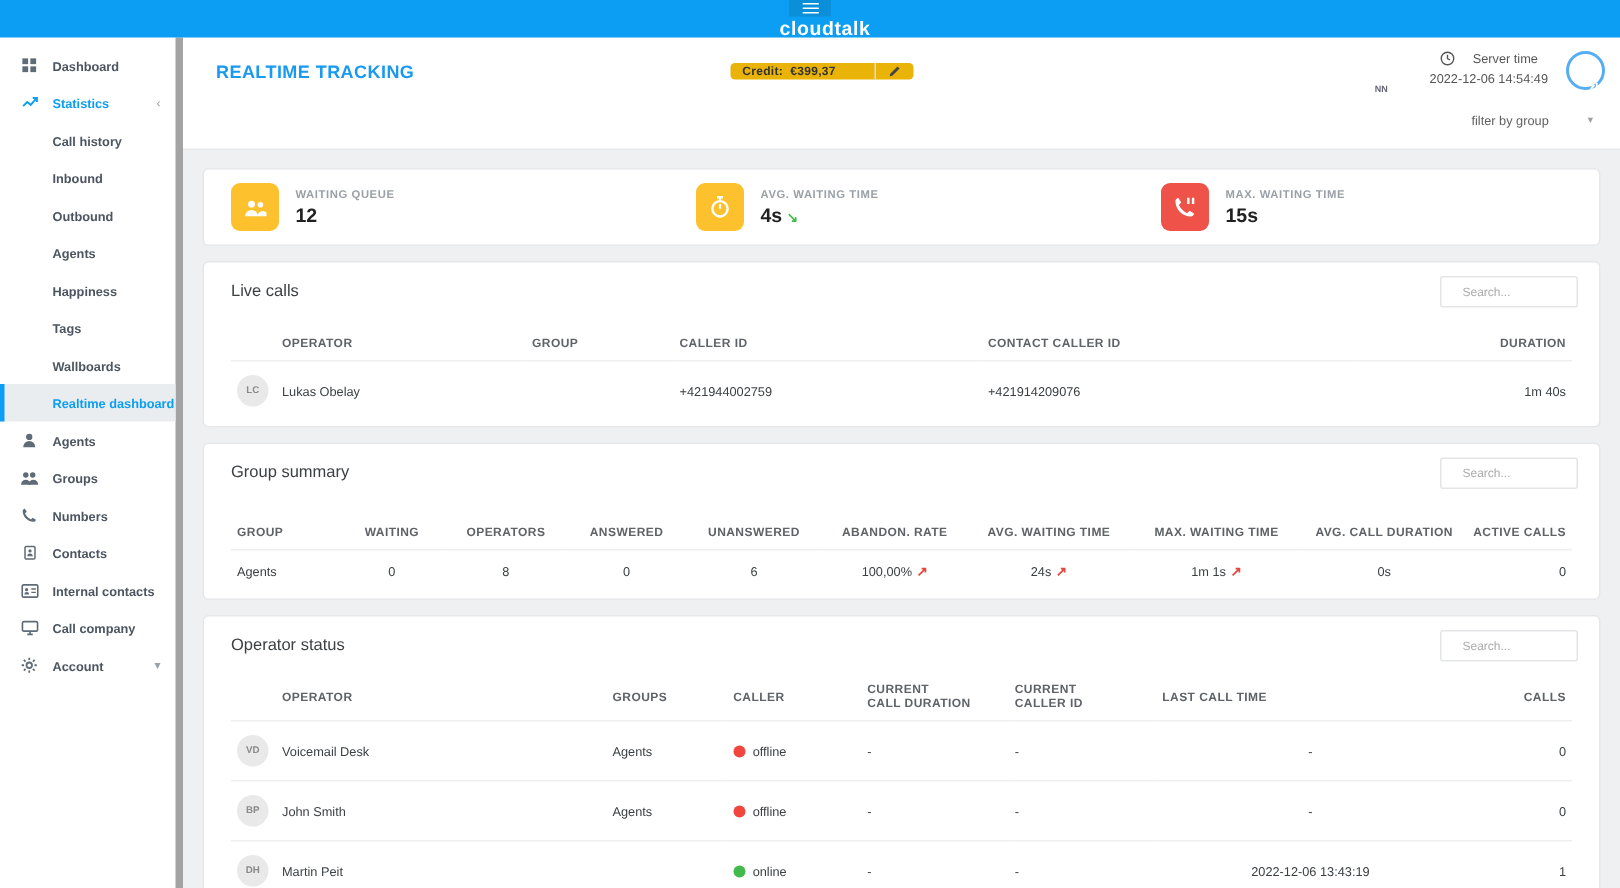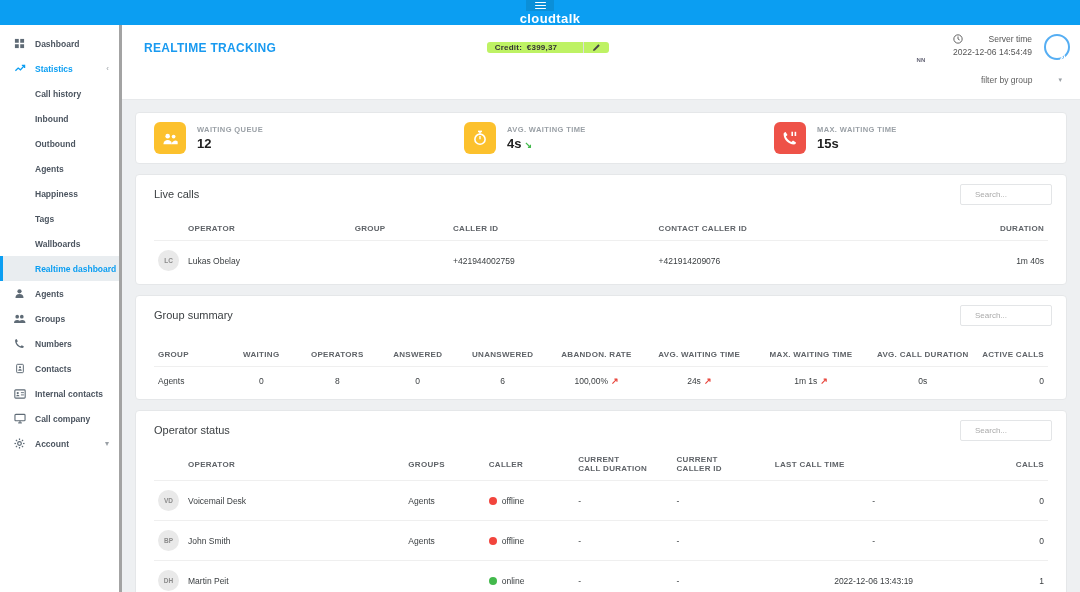--- a/index.html
+++ b/index.html
@@ -10,55 +10,55 @@
   .topbar { position:absolute; top:0; left:0; width:1080px; height:25px;
     background:#0b9ef2; display:flex; align-items:center; z-index:30;flex-direction:column; }
   .menu-sq { width:28px; height:25px; background:#0b8fd8; display:flex;
     align-items:center; justify-content:center; cursor:pointer; }
   .burger { width:11px; }
   .burger span { display:block; height:1.5px; background:#fff; margin:1.6px 0; border-radius:1px; }
   .logo { color:#fff; font-weight:bold; font-size:13px; letter-spacing:.4px;
     margin-left:20px; width:88px; text-align:center; }
   .company { display:flex; align-items:center; gap:5px; color:#fff;
     font-size:14px; font-weight:bold; margin-left:12px; cursor:pointer; }
-  .credit-pill { background:#bef264; border-radius:3px; height:17px; margin-left:16px;
+  .credit-pill { background:#eab308; border-radius:3px; height:17px; margin-left:16px;
     display:flex; align-items:center; padding:0 8px; gap:8px; cursor:pointer; }
   .credit-pill .ctext { font-size:8px; font-weight:bold; color:#333; letter-spacing:.2px; }
   .credit-pill .sep { width:1px; height:11px; background:#ddd; margin-left:18px; }
   .topbar-right { margin-left:auto; display:flex; align-items:center; gap:10px; padding-right:10px; }
   .add-btn { color:#fff; font-size:8px; font-weight:bold; letter-spacing:.3px; cursor:pointer; margin-right:24px; }
   .caret { font-size:7px; color:inherit; }
   .avatar-sm { width:15px; height:15px; border-radius:50%; background:#fff; color:#667;
     font-size:6px; font-weight:bold; display:flex; align-items:center; justify-content:center; }
   .user-email { color:#fff; font-size:8.5px; cursor:pointer; }
   .power { margin-left:14px; cursor:pointer; display:flex; }
 
   
   .sidebar { position:absolute; top:25px; left:0; width:122px; height:567px;
-    background:#fff; border-right:3px solid #a3a3a3; padding-top:6px; z-index:20; }
+    background:#fff; border-right:5px solid #a3a3a3; padding-top:6px; z-index:20; }
   .side-item { height:25px; display:flex; align-items:center; padding-left:13px;
     cursor:pointer; position:relative; }
   .side-item .sicon { width:13px; display:flex; justify-content:center; margin-right:9px; }
   .side-item .slabel { font-size:8.5px; font-weight:bold; color:#4c5560; }
   .side-item.active-section .slabel { color:#0b9ef2; }
   .side-sub { height:25px; display:flex; align-items:center; padding-left:35px; cursor:pointer; }
   .side-sub .slabel { font-size:8.5px; font-weight:bold; color:#4c5560; }
   .side-sub.current { background:#e9edf0; border-left:3px solid #0b9ef2; padding-left:32px; }
   .side-sub.current .slabel { color:#0b9ef2; }
   .chev { margin-left:auto; margin-right:10px; font-size:8px; color:#9aa0a6; }
 
   
   .main { position:absolute; top:25px; left:122px; width:958px; height:567px;
     background:#eef0f2; overflow:hidden; }
   .page-head { background:#fff; height:75px; position:relative; border-bottom:1px solid #e7e9eb; }
   .page-title { position:absolute; left:22px; top:16px; color:#199af0;
     font-size:12px; font-weight:bold; letter-spacing:.3px; }
   .server-block { position:absolute; right:48px; top:9px; text-align:right; }
   .server-label { font-size:8.5px; color:#555; display:flex; align-items:center;
-    justify-content:space-between; gap:12px; }
+    justify-content:center; gap:12px; }
   .server-value { font-size:8.5px; color:#555; margin-top:3px; }
   .refresh-ring { position:absolute; right:10px; top:9px; width:26px; height:26px;
     border:2.5px solid #55aef3; border-radius:50%; background:#fff; }
   .filter-group { position:absolute; right:18px; top:50px; font-size:8.5px; color:#616161;
     cursor:pointer; display:flex; align-items:center; gap:26px; }
   .filter-group .caret { color:#9aa0a6; }
 
   .content { padding:12px 13px 0 13px; }
 
   

